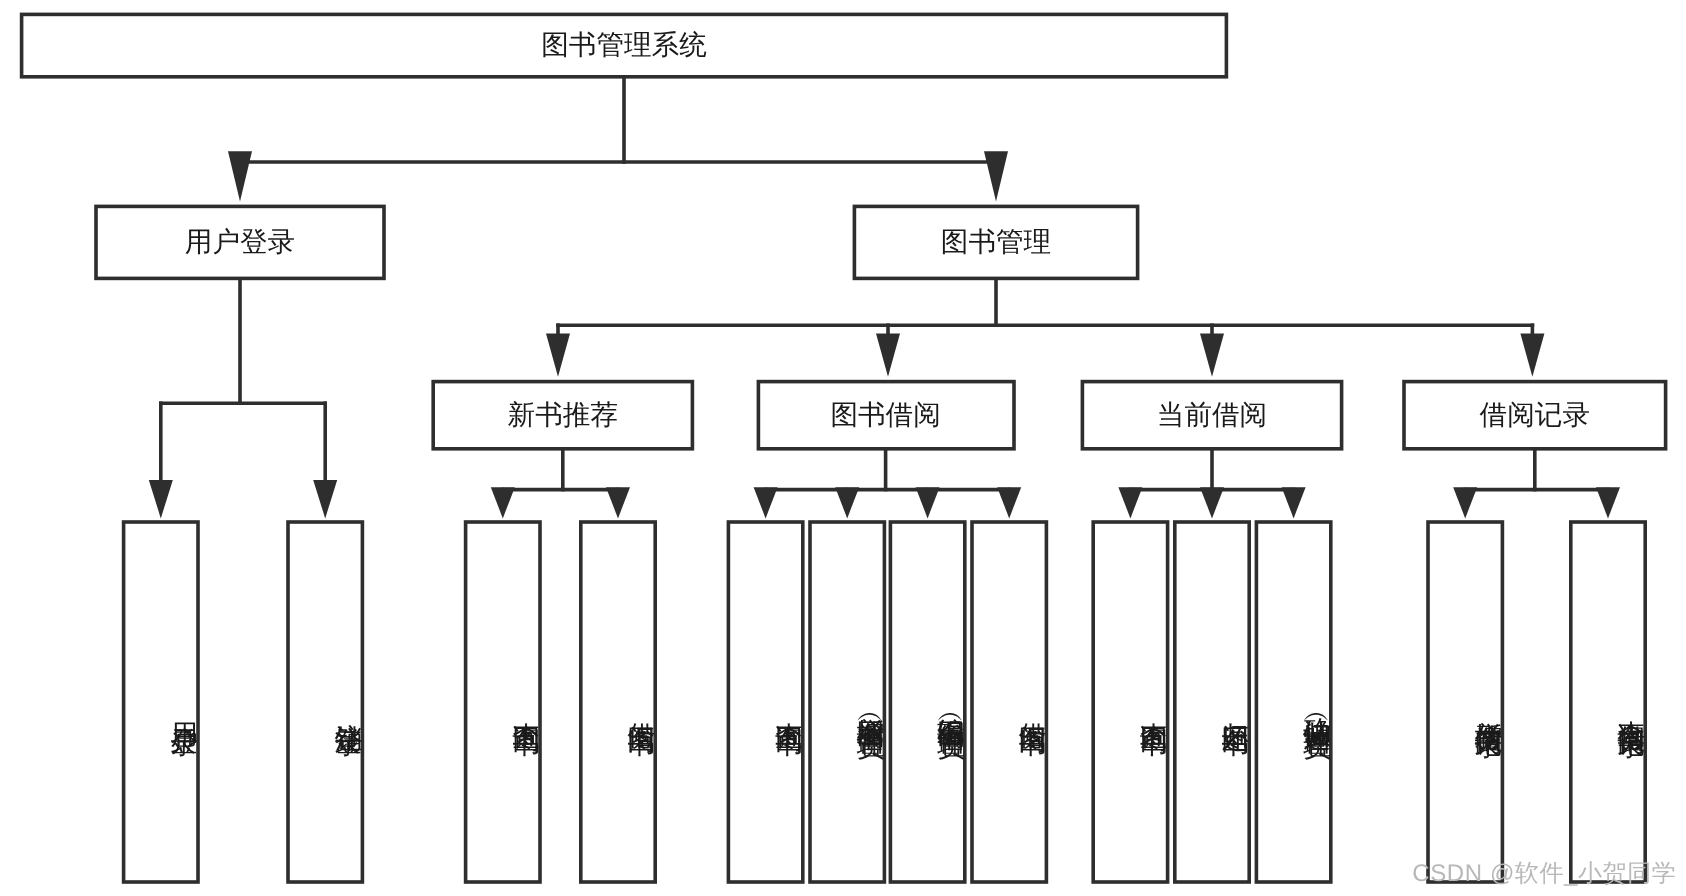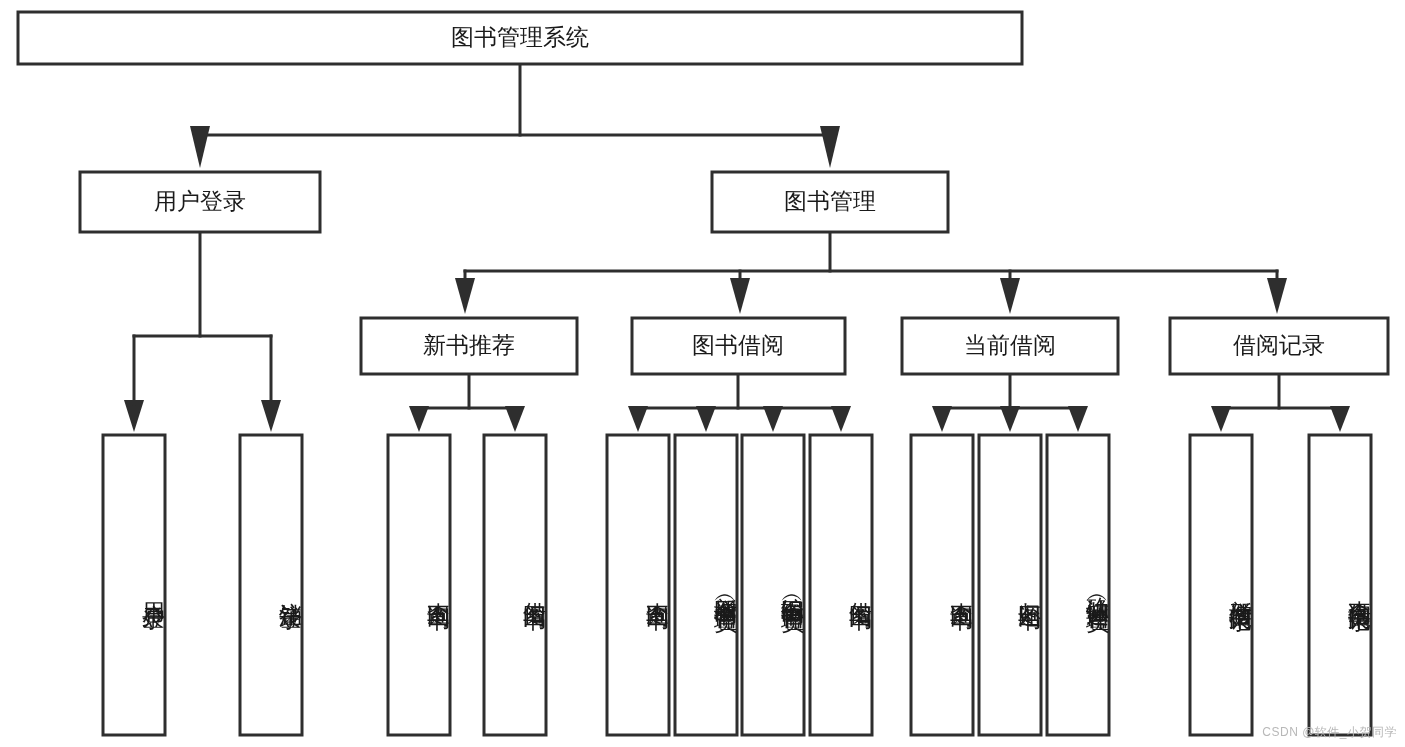--- a/index.html
+++ b/index.html
@@ -56,21 +56,21 @@
     font-size: 23px;
     color: #1a1a1a;
     line-height: 1;
     pointer-events: none;
     white-space: nowrap;
   }
   .watermark {
     position: absolute;
     right: 8px;
     bottom: 6px;
-    font-size: 12px;
+    font-size: 20px;
     color: #b8b8b8;
     font-family: "Liberation Sans", "DejaVu Sans", sans-serif;
     letter-spacing: 0.5px;
     user-select: none;
   }
 </style>
 </head>
 <body>
 
 <div id="diagram-root">

